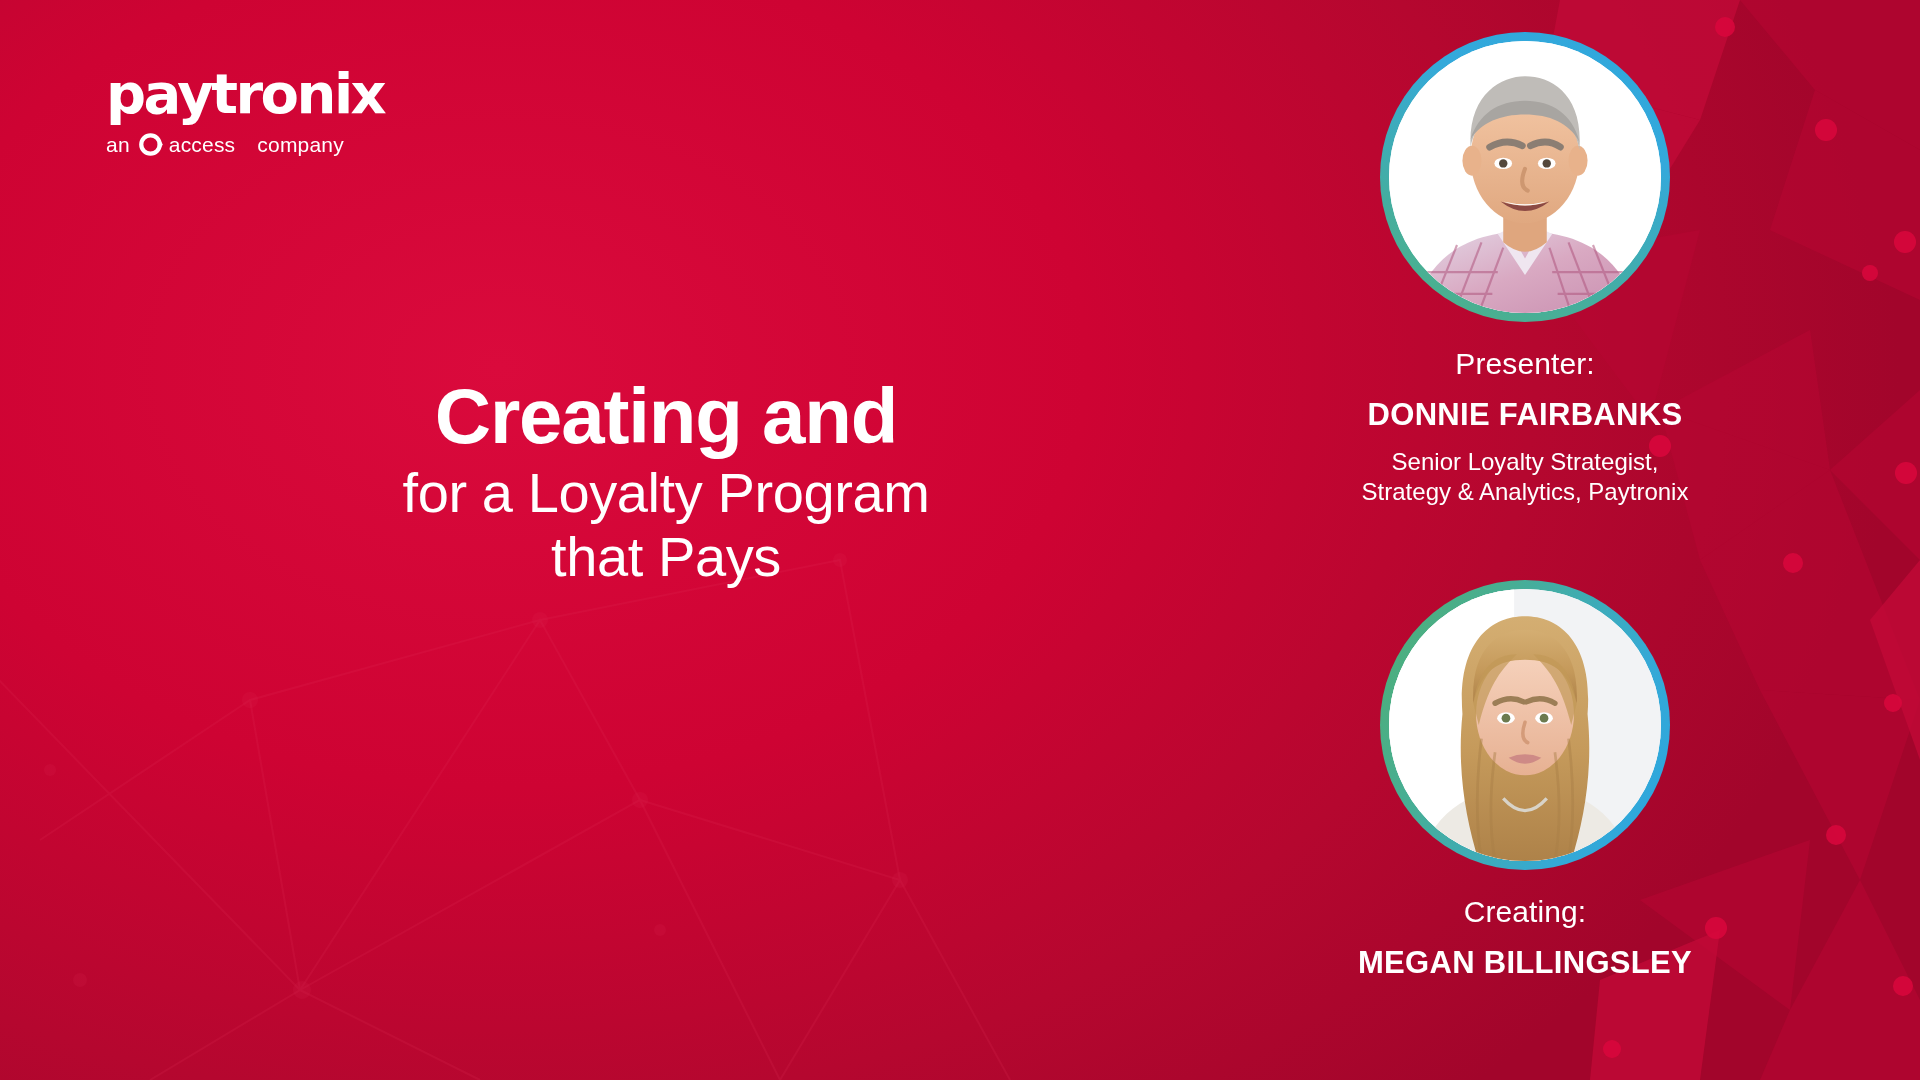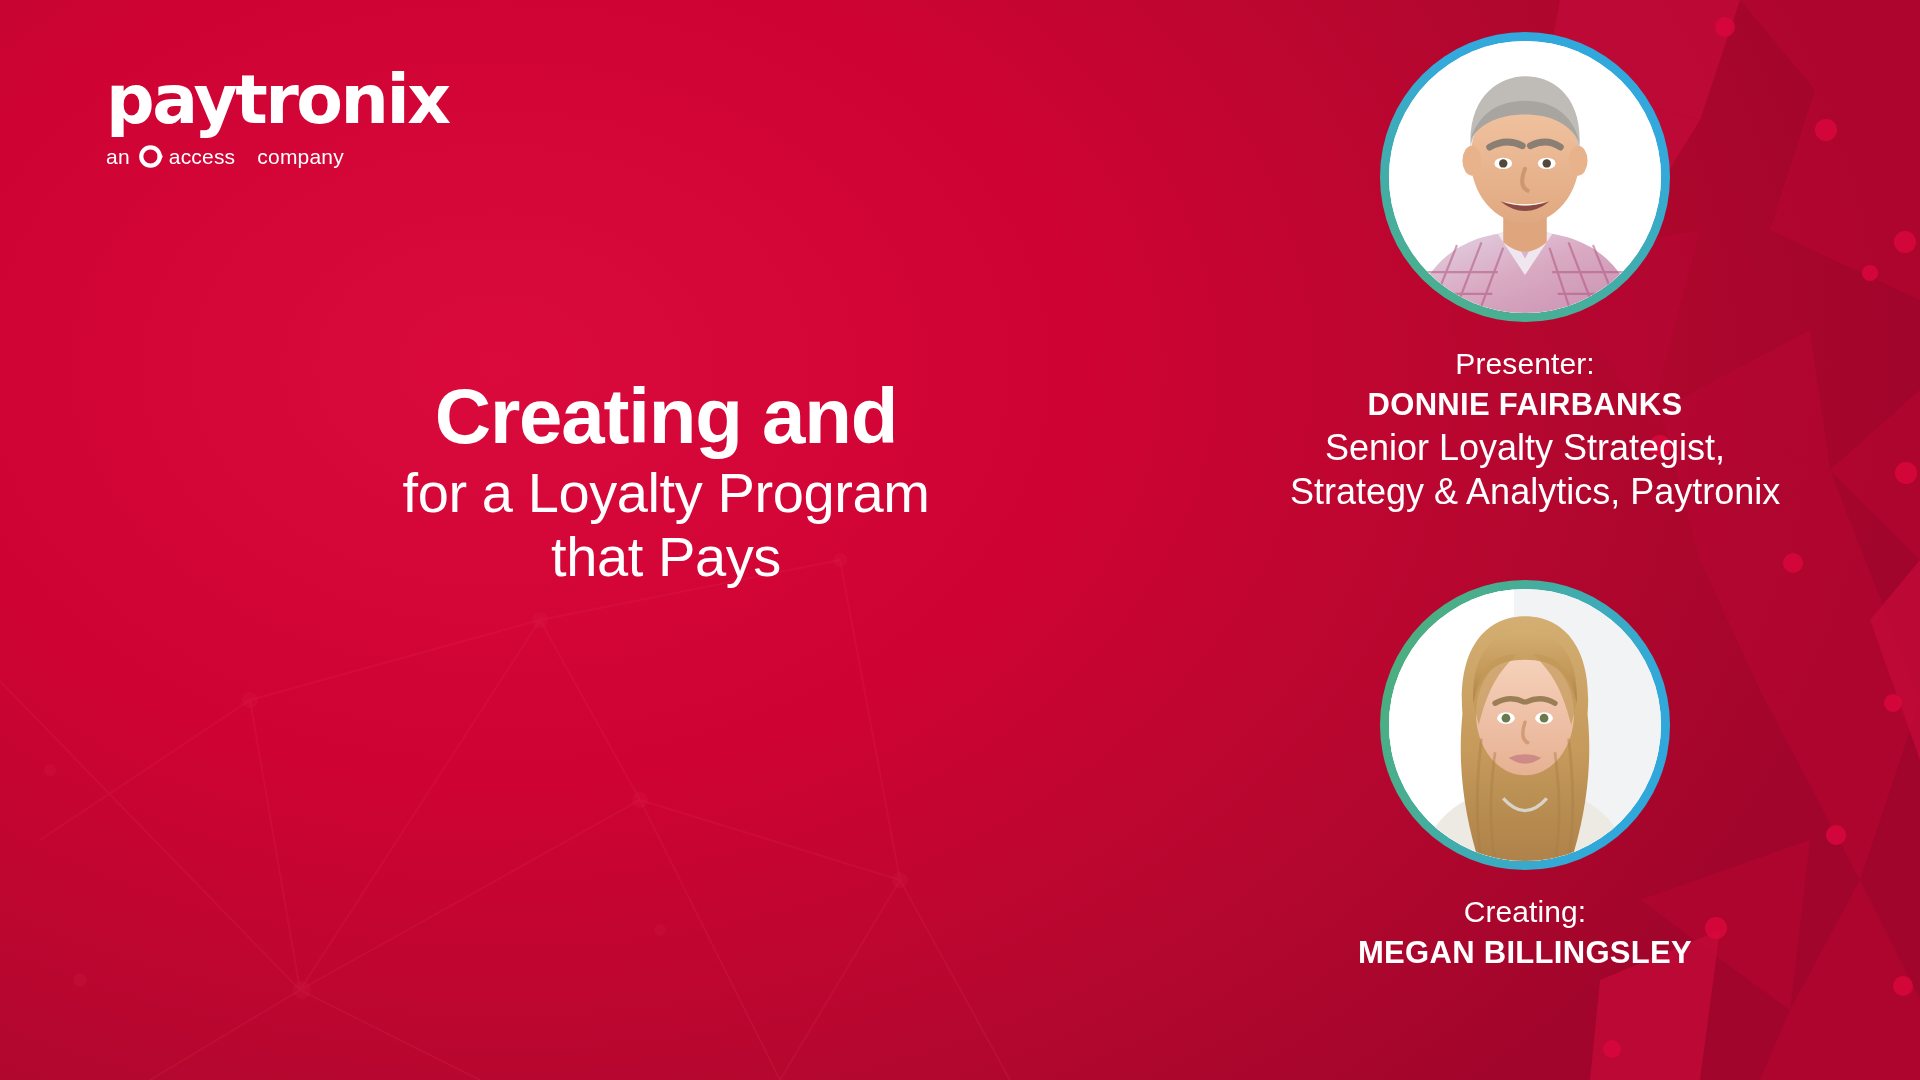--- a/index.html
+++ b/index.html
@@ -15,21 +15,21 @@
   }
   
   .bg-pattern { position:absolute; inset:0; pointer-events:none; }
   .bg-pattern.right { opacity:1; }
   .bg-pattern.left  { opacity:.55; }
 
   
   .logo-block { position:absolute; left:106px; top:66px; width:420px; }
   .logo-word {
     font-family:"DejaVu Sans", sans-serif;
-    font-weight:700; font-size:68px; letter-spacing:-2.5px;
+    font-weight:700; font-size:56px; letter-spacing:-2.5px;
     color:#ffffff; line-height:1; white-space:nowrap;
   }
   .logo-tag {
     margin-top:10px; display:flex; align-items:flex-end;
     color:#ffffff; font-size:21px; font-weight:500; letter-spacing:.2px;
   }
   .logo-tag .an { margin-right:8px; }
   .access-mark { display:inline-block; width:25px; height:25px; margin-right:6px; }
   .logo-tag .access-word { letter-spacing:.2px; }
   .logo-tag .company-word { margin-left:22px; letter-spacing:.2px; }
@@ -62,25 +62,25 @@
     width:100%; height:100%; border-radius:50%;
     overflow:hidden; position:relative; background:#ffffff;
   }
   .avatar-inner svg { display:block; width:100%; height:100%; }
 
   .role-label {
     margin-top:24px; font-size:30px; font-weight:400; color:#ffffff;
     letter-spacing:.1px; line-height:1.22;
   }
   .person-name {
-    margin-top:3px; font-size:31px; font-weight:700; color:#ffffff;
+    margin-top:13px; font-size:31px; font-weight:700; color:#ffffff;
     letter-spacing:.3px; line-height:1.22;
   }
   .person-title {
-    margin-top:3px; font-size:36px; font-weight:400; color:#ffffff;
+    margin-top:14px; font-size:24px; font-weight:400; color:#ffffff;
     line-height:1.22;
   }
   .person-title .t-line { display:block; white-space:nowrap; }
 </style>
 </head>
 <body>
 
 <div class="slide">
 
   <svg class="bg-pattern right" viewBox="0 0 1920 1080" preserveAspectRatio="none" aria-hidden="true">

